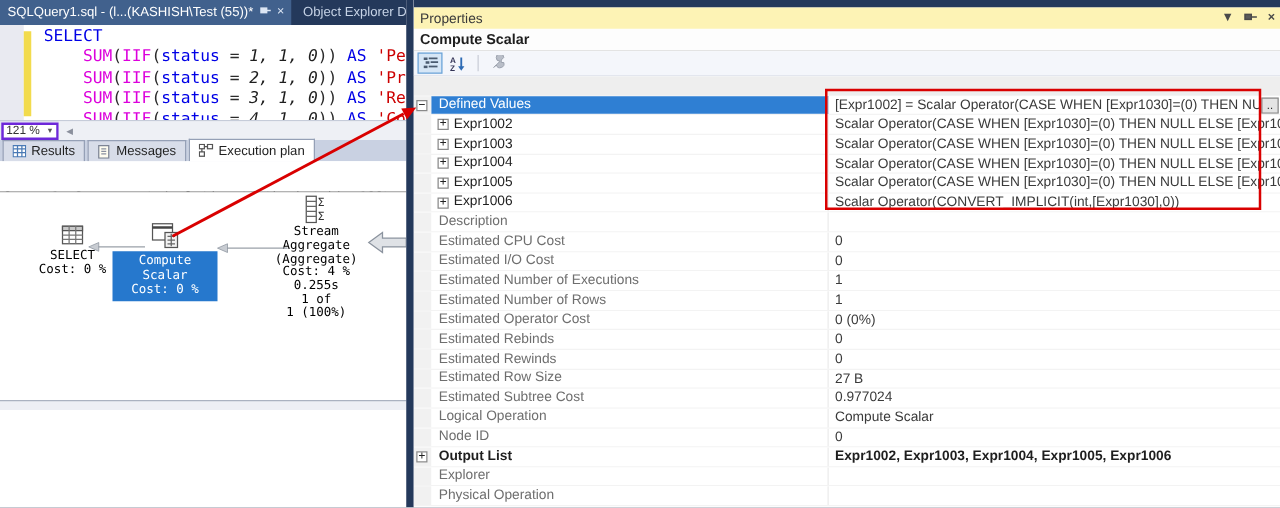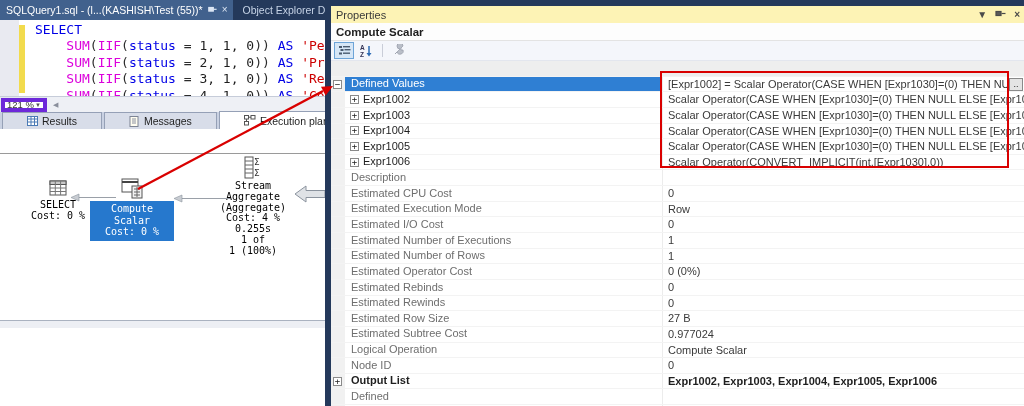--- a/index.html
+++ b/index.html
@@ -26,34 +26,34 @@
            font-size:10.5px;padding:0 6px;white-space:nowrap;}
   .doc-tab .tab-glyph{font-size:10px;color:#dce6f4;line-height:1;}
   .ghost-tab{display:flex;align-items:center;color:#c6d3e6;font-size:10.5px;padding:0 9px;white-space:nowrap;}
 
   .editor{position:absolute;left:0;top:20px;width:100%;height:76px;background:#fff;overflow:hidden;}
   .gutter{position:absolute;left:0;top:0;bottom:0;width:19px;background:#e9eaf1;}
   .change-bar{position:absolute;left:19px;top:5px;bottom:3px;width:6px;background:#f2db4d;}
   .code{position:absolute;left:35px;top:2px;right:0;font-family:"DejaVu Sans Mono",monospace;
         font-size:13px;line-height:16.4px;white-space:pre;}
   .tok-kw{color:var(--syn-kw);} .tok-fn{color:var(--syn-fn);} .tok-str{color:var(--syn-str);}
-  .tok-num{color:var(--syn-num);} .tok-pl{color:#2b2b2b;}
+  .tok-num{color:var(--syn-num);font-style:italic;} .tok-pl{color:#2b2b2b;}
 
   .zoom-bar{position:absolute;left:0;top:96px;width:100%;height:16px;background:#e4e7f0;
             border-top:1px solid #c6ccd9;display:flex;align-items:center;box-sizing:border-box;}
   .zoom-combo{display:flex;align-items:center;justify-content:space-between;width:46px;height:14px;
-              background:#fff;border:4px solid #6d28d9;margin-left:1px;font-size:9.5px;color:#333;
+              background:#fff;border:2px solid #6d28d9;margin-left:1px;font-size:9.5px;color:#333;
               padding:0 2px;box-sizing:border-box;}
   .combo-arrow{font-size:6px;color:#555;}
   .hscroll{flex:1;height:100%;background:#eef0f5;display:flex;align-items:center;}
   .hscroll-arrow{font-size:7px;color:#8a8f9c;margin-left:6px;}
 
   .rtab-bar{position:absolute;left:0;top:112px;width:100%;height:17px;background:#c9d1e2;
             display:flex;align-items:flex-end;}
-  .rtab{display:flex;align-items:center;gap:4px;height:16px;padding:0 24px;font-size:10.5px;color:#1e1e1e;
+  .rtab{display:flex;align-items:center;gap:4px;height:16px;padding:0 7px;font-size:10.5px;color:#1e1e1e;
         background:#d8dde9;border:1px solid #95a0b6;border-bottom:none;margin-left:2px;white-space:nowrap;}
   .rtab.active{background:#fff;height:17px;}
   .mini-icon{display:inline-block;line-height:0;}
 
   .plan-header{position:absolute;left:0;top:129px;width:100%;height:25px;background:#fff;
                border-bottom:1px solid #9a9a9a;box-sizing:border-box;overflow:hidden;
                font-family:"DejaVu Sans Mono",monospace;font-size:10.5px;line-height:11.5px;
                padding:1px 0 0 3px;white-space:pre;color:#000;}
 
   .plan-area{position:absolute;left:0;top:154px;width:100%;height:243px;background:#fff;overflow:hidden;}
@@ -404,27 +404,20 @@
         </div>
 
         <div class="prow">
           <span class="pmargin"></span>
           <span class="pname">
             <span>Estimated CPU Cost</span>
           </span>
           <span class="pval"><span>0</span></span>
         </div>
 
-        <div class="prow">
-          <span class="pmargin"></span>
-          <span class="pname">
-            <span>Estimated Execution Mode</span>
-          </span>
-          <span class="pval"><span>Row</span></span>
-        </div>
 
         <div class="prow">
           <span class="pmargin"></span>
           <span class="pname">
             <span>Estimated I/O Cost</span>
           </span>
           <span class="pval"><span>0</span></span>
         </div>
 
         <div class="prow">
@@ -507,21 +500,21 @@
           </span>
           <span class="pname">
             <span>Output List</span>
           </span>
           <span class="pval"><span>Expr1002, Expr1003, Expr1004, Expr1005, Expr1006</span></span>
         </div>
 
         <div class="prow">
           <span class="pmargin"></span>
           <span class="pname">
-            <span>Defined</span>
+            <span>Explorer</span>
           </span>
         </div>
 
         <div class="prow">
           <span class="pmargin"></span>
           <span class="pname">
             <span>Physical Operation</span>
           </span>
           <span class="pval"></span>
         </div>

